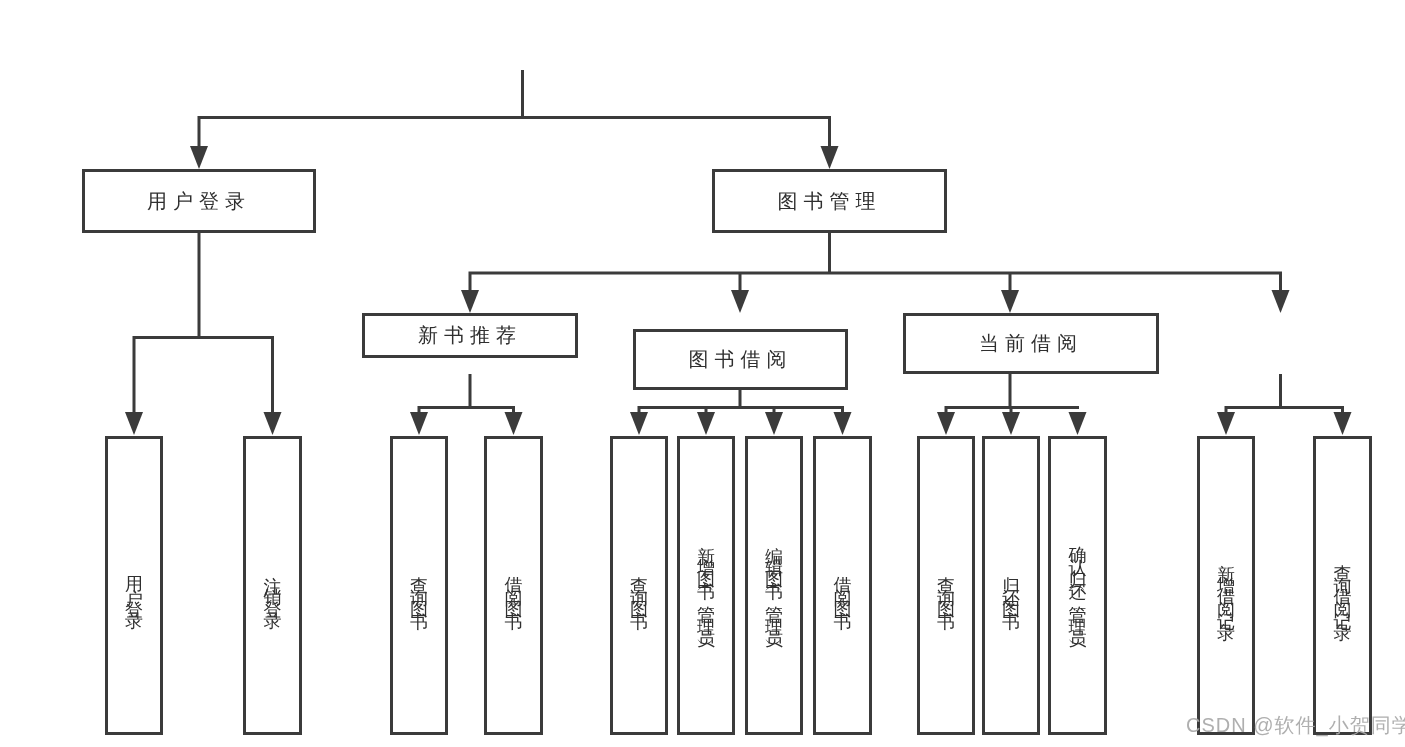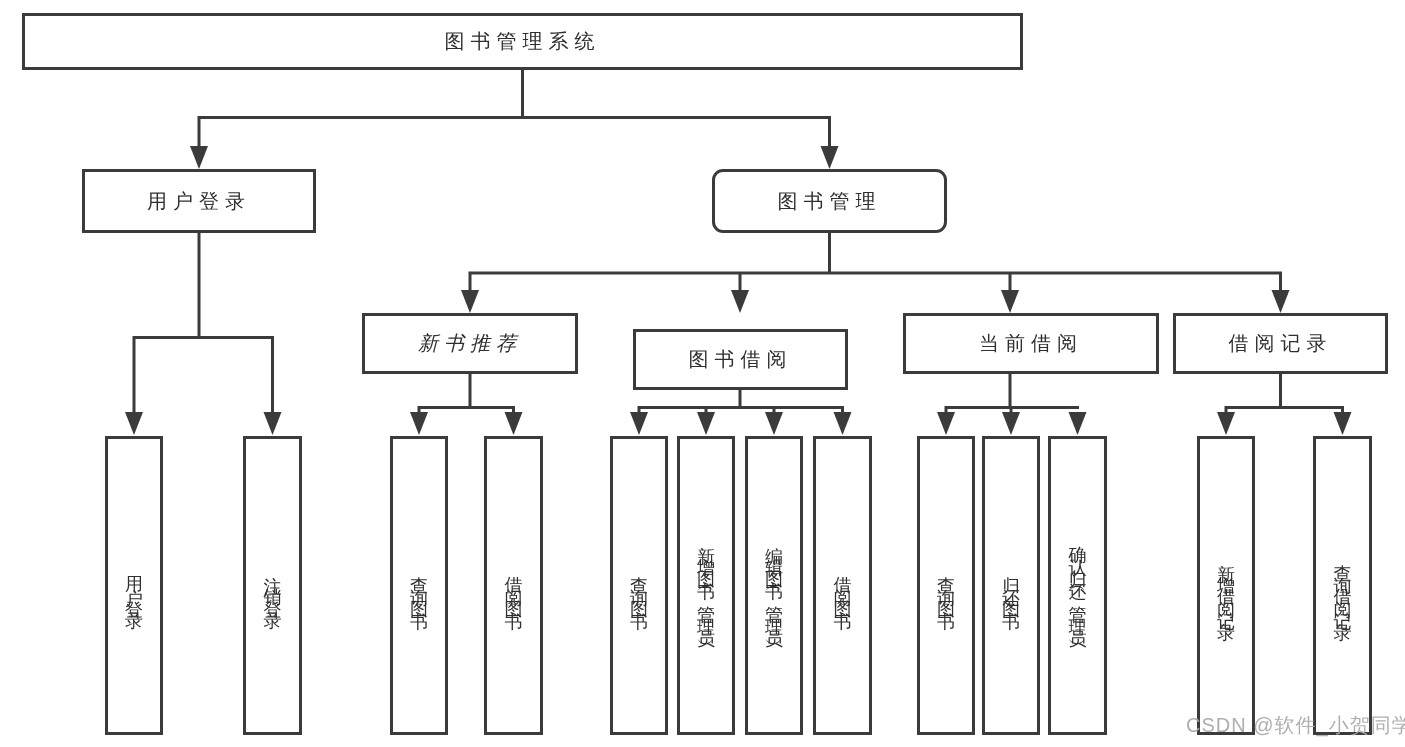--- a/index.html
+++ b/index.html
@@ -103,29 +103,27 @@
       <polygon points="765,412 783,412 774,435"></polygon>
       <polygon points="833.5,412 851.5,412 842.5,435"></polygon>
       <polygon points="937,412 955,412 946,435"></polygon>
       <polygon points="1002,412 1020,412 1011,435"></polygon>
       <polygon points="1068.5,412 1086.5,412 1077.5,435"></polygon>
       <polygon points="1217,412 1235,412 1226,435"></polygon>
       <polygon points="1333.5,412 1351.5,412 1342.5,435"></polygon>
     </g>
   </svg>
 
-  <div class="node" style="left:22px; top:13px; width:1001px; height:57px;">图书管理系统</div>
 
   <div class="node" style="left:82px; top:169px; width:234px; height:64px;">用户登录</div>
-  <div class="node" style="left:712px; top:169px; width:235px; height:64px;border-radius:11px;">图书管理</div>
+  <div class="node" style="left:712px; top:169px; width:235px; height:64px;">图书管理</div>
 
-  <div class="node" style="left:362px; top:313px; width:216px; height:61px;font-style:italic;">新书推荐</div>
+  <div class="node" style="left:362px; top:313px; width:216px; height:45px;">新书推荐</div>
   <div class="node" style="left:633px; top:329px; width:215px; height:61px;">图书借阅</div>
   <div class="node" style="left:903px; top:313px; width:256px; height:61px;">当前借阅</div>
-  <div class="node" style="left:1173px; top:313px; width:215px; height:61px;">借阅记录</div>
 
   <div class="node vert" style="left:105px; top:436px; width:58px; height:299px;">用户登录</div>
   <div class="node vert" style="left:243px; top:436px; width:59px; height:299px;">注销登录</div>
 
   <div class="node vert" style="left:390px; top:436px; width:58px; height:299px;">查询图书</div>
   <div class="node vert" style="left:484px; top:436px; width:59px; height:299px;">借阅图书</div>
 
   <div class="node vert" style="left:610px; top:436px; width:58px; height:299px;">查询图书</div>
   <div class="node vert" style="left:677px; top:436px; width:58px; height:299px;">新增图书（管理员）</div>
   <div class="node vert" style="left:745px; top:436px; width:58px; height:299px;">编辑图书（管理员）</div>

